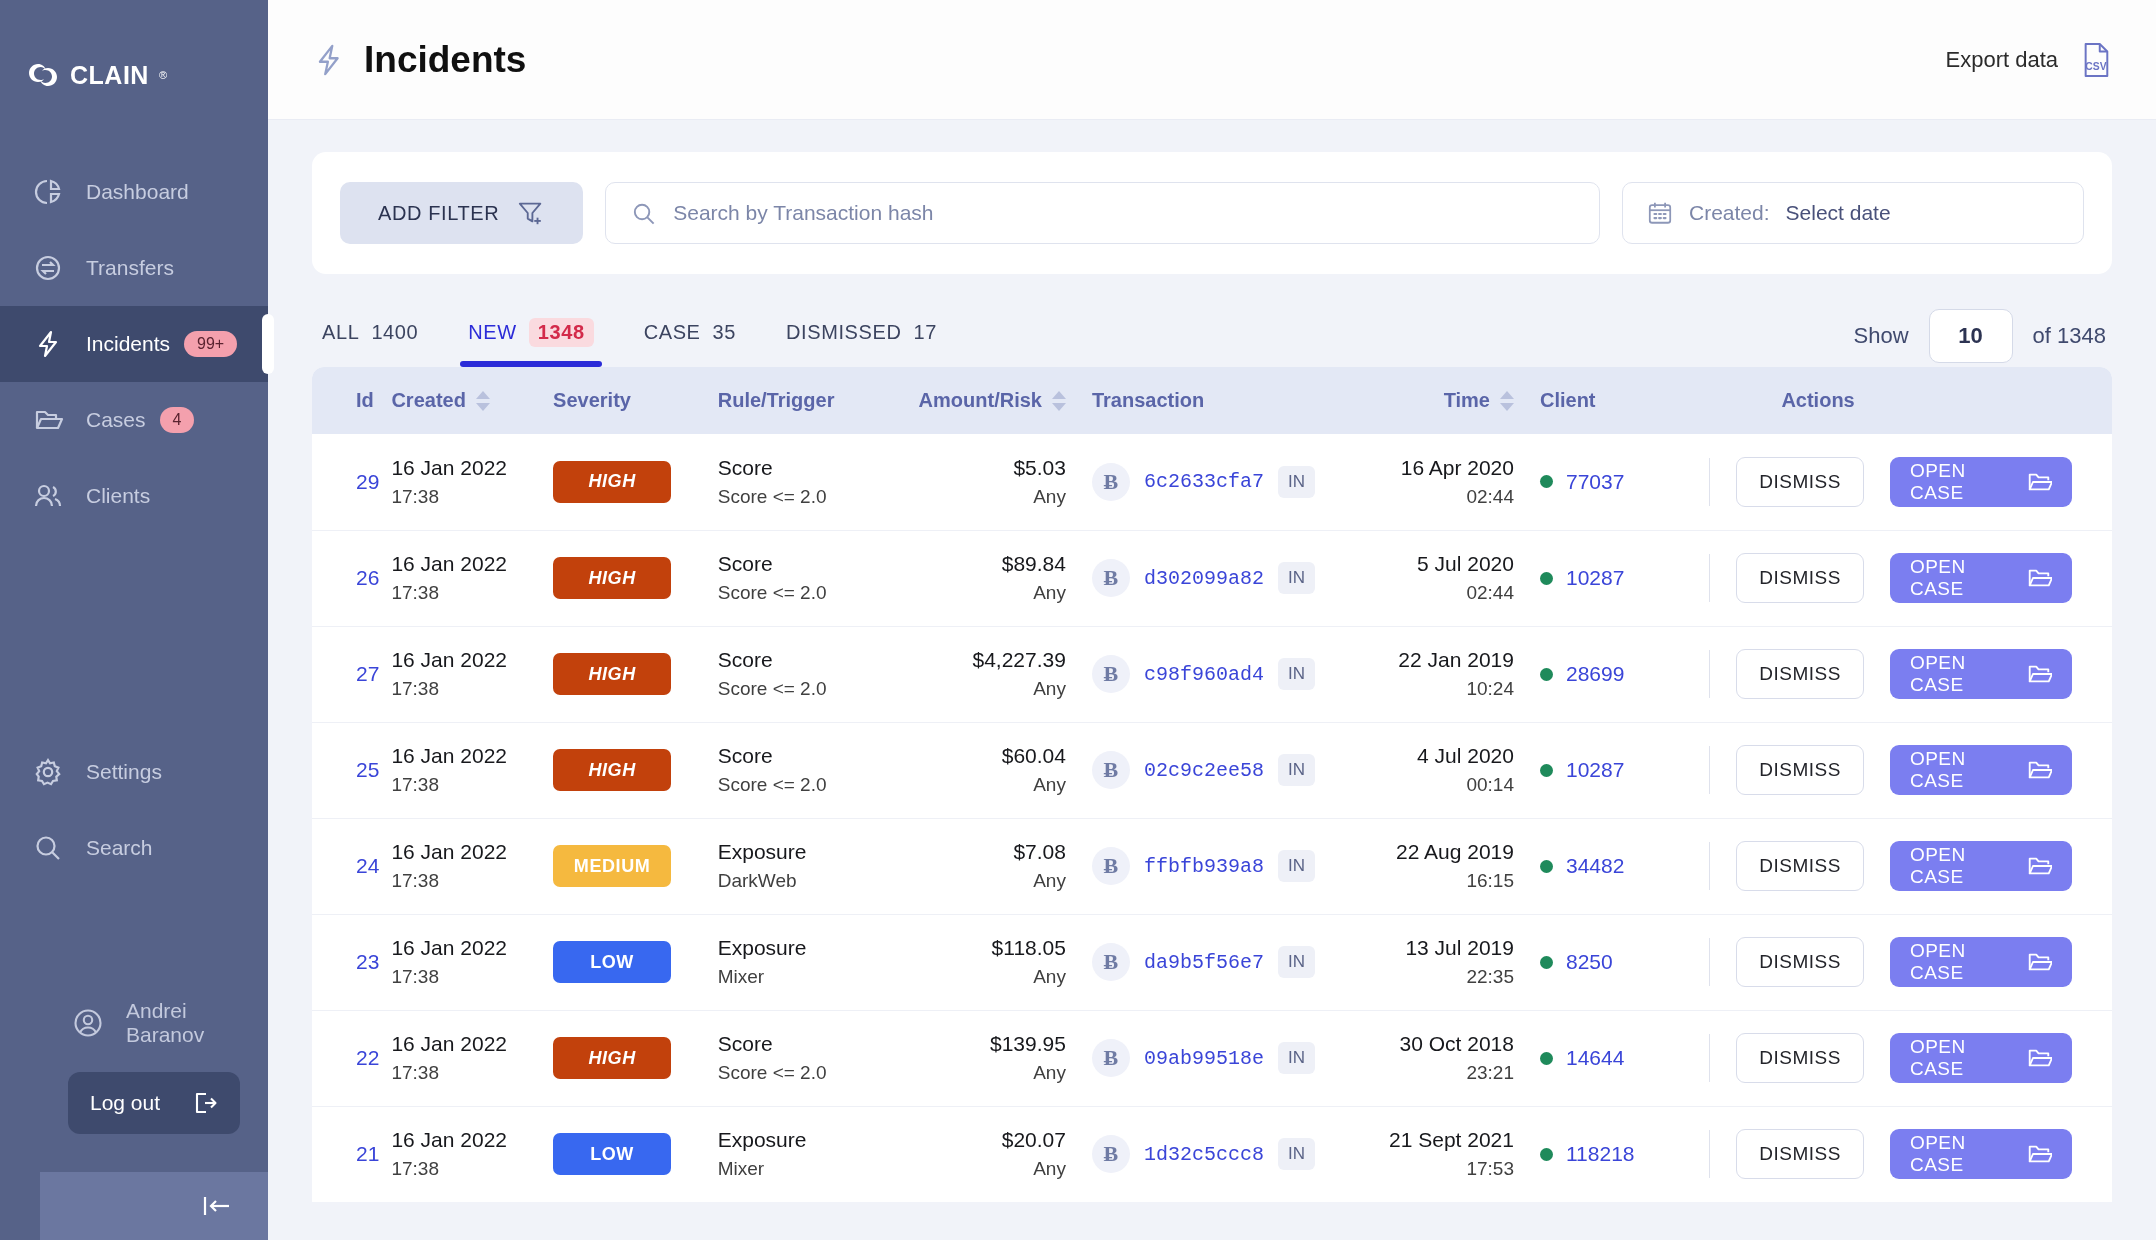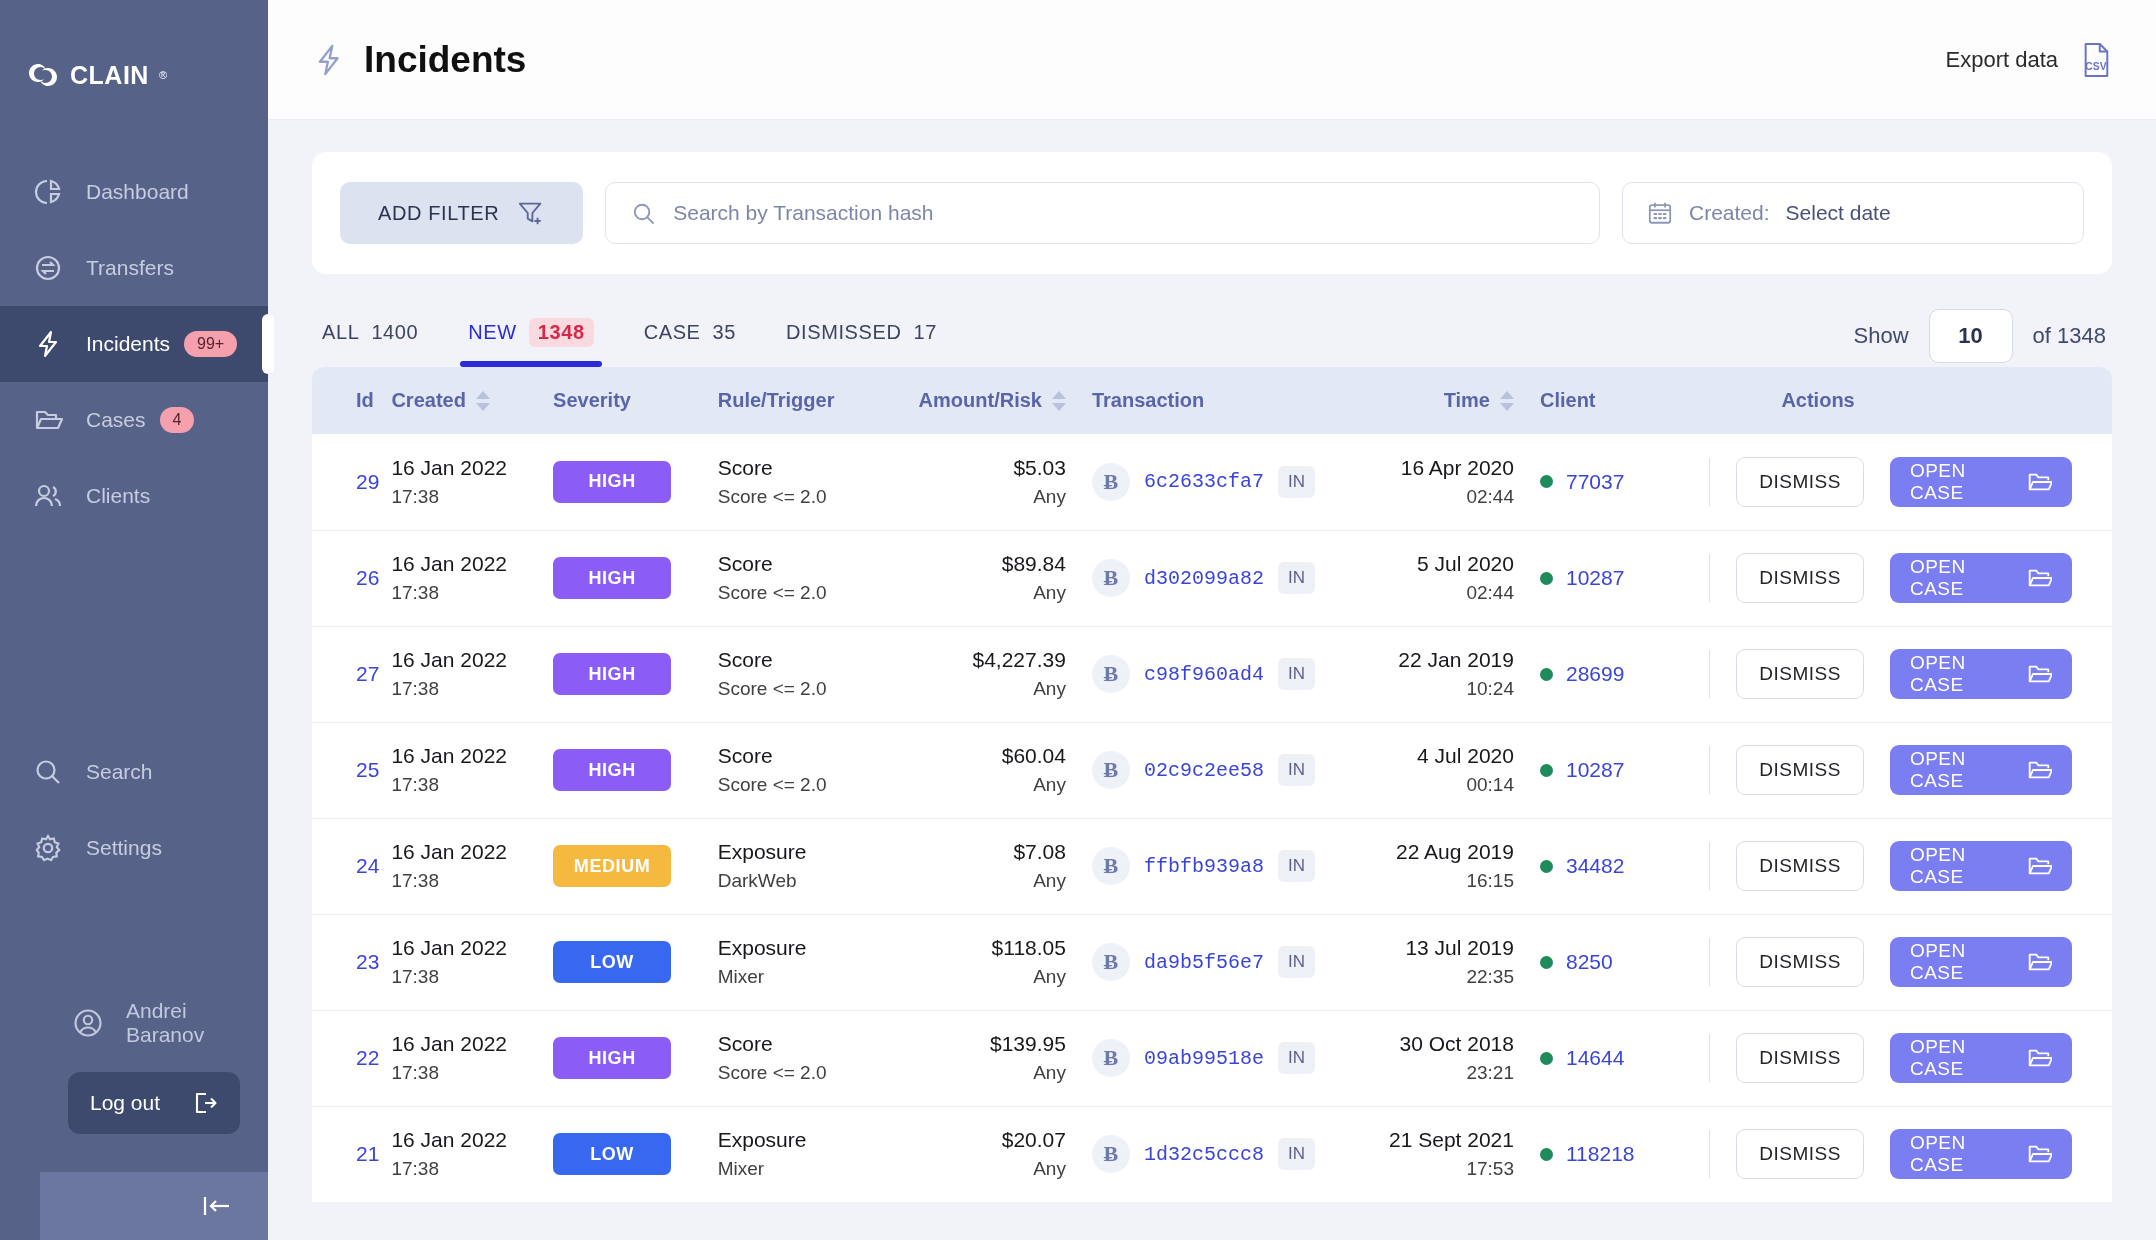--- a/index.html
+++ b/index.html
@@ -175,21 +175,21 @@
   .l1 { font-size: 21px; color: #17181c; }
   .l2 { font-size: 19px; color: #404040; }
   .ralign { text-align: right; padding-right: 26px; }
   .ralign .stack { align-items: flex-end; }
 
   .sev {
     display: inline-flex; align-items: center; justify-content: center;
     width: 118px; height: 42px; border-radius: 7px;
     color: #fff; font-size: 18px; font-weight: bold; letter-spacing: 0.6px;
   }
-  .sev.HIGH { background: #8b5cf6; }
+  .sev.HIGH { background: #c2410c; font-style: italic; }
   .sev.MEDIUM { background: #f5b93f; text-align: center; }
   .sev.LOW { background: #3868f0; }
 
   .tx { display: flex; align-items: center; gap: 14px; }
   .coin {
     width: 38px; height: 38px; border-radius: 50%; background: #eff1f9;
     display:flex; align-items:center; justify-content:center;
     color:#6f7ba4; font-size: 22px; font-weight: bold; flex: none;
     font-family: "Liberation Serif", serif;
   }
@@ -290,34 +290,34 @@
           </svg>
         </span>
         <span>Clients</span>
       </div>
     </nav>
 
     <nav class="nav nav-lower">
       <div class="nav-item">
         <span class="ico">
           <svg viewBox="0 0 32 32" width="32" height="32" fill="none" stroke="#c7cde0" stroke-width="2.2">
-            <circle cx="14" cy="14" r="8.5"></circle>
-              <path d="M20 20l7 7"></path>
-          </svg>
-        </span>
-        <span>Search</span>
+            <circle cx="16" cy="16" r="4.2"></circle>
+            <path d="M16 4l2 3.3 3.8-.8 1 3.7 3.6 1.4-1.6 3.5 2.4 3-2.9 2.5.5 3.8-3.8.5-2 3.3-3.5-1.6-3.5 1.6-2-3.3-3.8-.5.5-3.8L4.8 18.1l2.4-3L5.6 11.6l3.6-1.4 1-3.7L14 7.3z"></path>
+          </svg>
+        </span>
+        <span>Settings</span>
       </div>
       <div class="nav-item">
         <span class="ico">
           <svg viewBox="0 0 32 32" width="32" height="32" fill="none" stroke="#c7cde0" stroke-width="2.2">
-            <circle cx="16" cy="16" r="4.2"></circle>
-            <path d="M16 4l2 3.3 3.8-.8 1 3.7 3.6 1.4-1.6 3.5 2.4 3-2.9 2.5.5 3.8-3.8.5-2 3.3-3.5-1.6-3.5 1.6-2-3.3-3.8-.5.5-3.8L4.8 18.1l2.4-3L5.6 11.6l3.6-1.4 1-3.7L14 7.3z"></path>
-          </svg>
-        </span>
-        <span>Settings</span>
+            <circle cx="14" cy="14" r="8.5"></circle>
+              <path d="M20 20l7 7"></path>
+          </svg>
+        </span>
+        <span>Search</span>
       </div>
     </nav>
 
     <div class="sb-bottom">
       <div class="profile">
         <span class="ico">
           <svg viewBox="0 0 32 32" width="32" height="32" fill="none" stroke="#c3c9dd" stroke-width="2.1">
             <circle cx="16" cy="16" r="12.5"></circle>
               <circle cx="16" cy="13" r="4.2"></circle>
             <path d="M8 25.5c1.6-3.4 4.4-5 8-5s6.4 1.6 8 5"></path>

